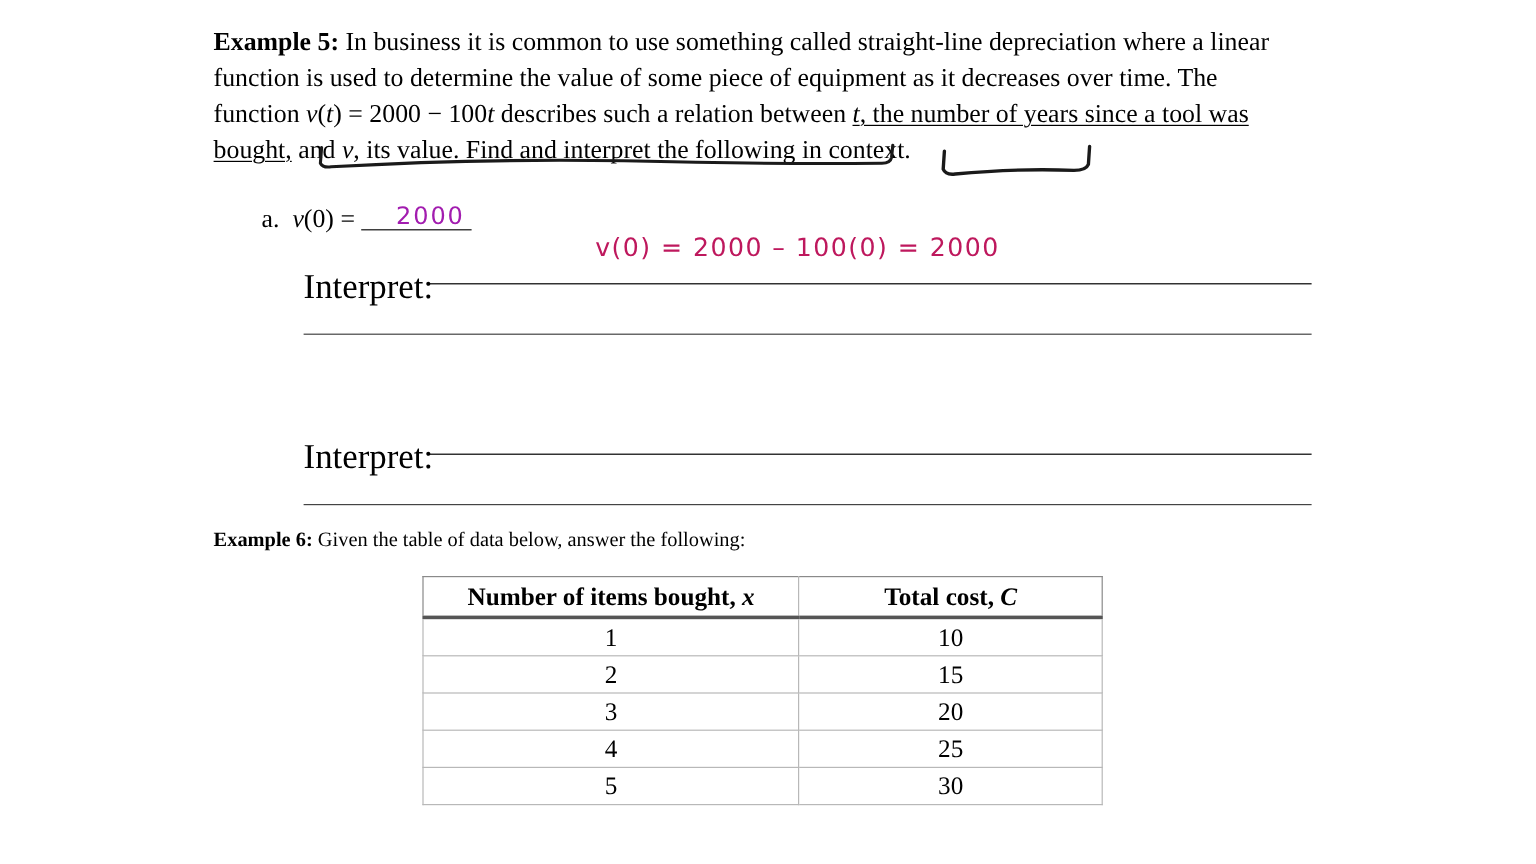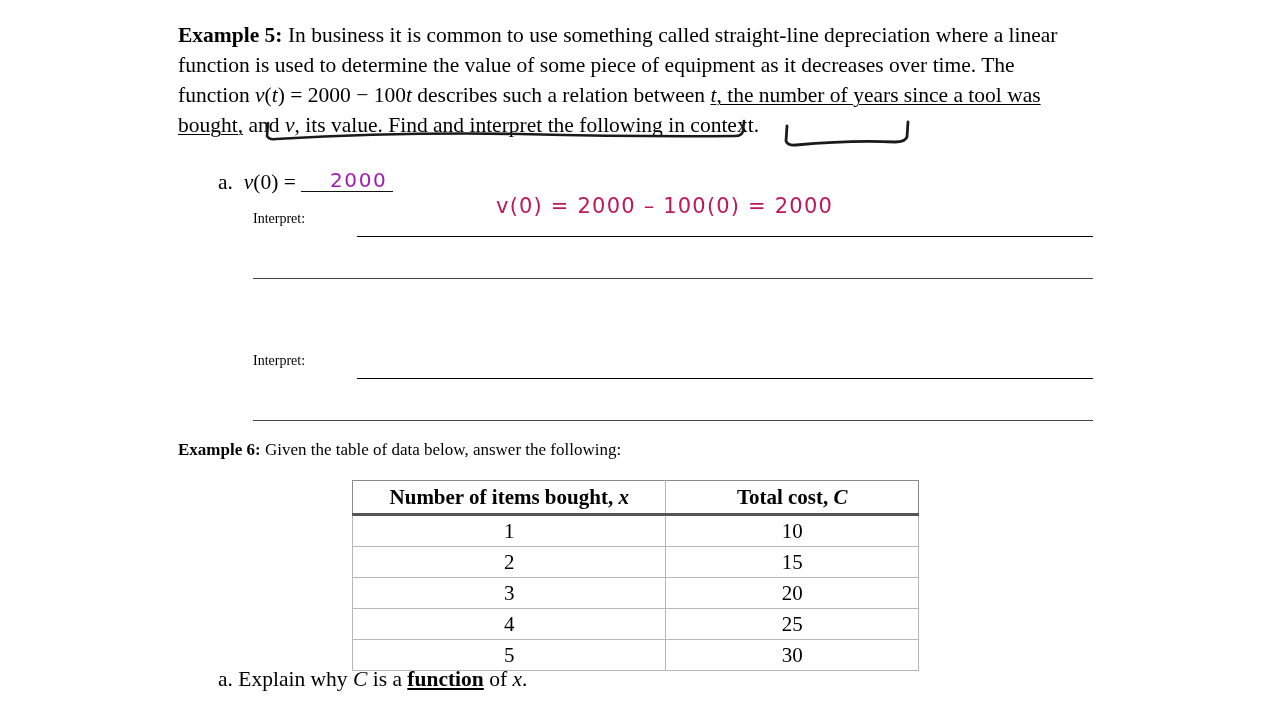--- a/index.html
+++ b/index.html
@@ -99,22 +99,23 @@
     font-size: 21px;
     letter-spacing: 1.2px;
     color: #be185d;
     white-space: nowrap;
     margin-top: 28px;
   }
 
   
   .interpret {
     position: absolute;
-    font-size: 14px;
-    white-space: nowrap;
+    font-size: 29px;
+    white-space: nowrap;
+    margin-top: 12px;
   }
   .interpret .label {
     display: inline-block;
   }
   .interpret-rule {
     position: absolute;
     border-bottom: 1.6px solid #000;
   }
   .blank-rule {
     position: absolute;
@@ -257,22 +258,19 @@
         <td>4</td>
         <td>25</td>
       </tr>
       <tr>
         <td>5</td>
         <td>30</td>
       </tr>
     </tbody>
   </table>
 
-  <div class="ex6-a">
-    <span>a.</span><span>  Explain why </span><span class="ital">C</span><span> is a </span><span class="bold-underline">function</span><span> of </span><span class="ital">x</span><span>.</span>
-  </div>
 
   <svg class="ink-overlay" viewBox="0 0 1280 720">
     <path d="M 268 123 L 267 136 Q 269 140 276 139 Q 400 132 520 134 Q 640 137 735 136 Q 742 136 743 131 L 744 121" fill="none" stroke="#1a1a1a" stroke-width="2.6" stroke-linecap="round" stroke-linejoin="round"></path>
     <path d="M 787 126 L 786 141 Q 788 146 796 145 Q 850 140 895 142 Q 905 142 907 137 L 908 122" fill="none" stroke="#1a1a1a" stroke-width="2.8" stroke-linecap="round" stroke-linejoin="round"></path>
   </svg>
 
 </div>
 
 </body></html>

